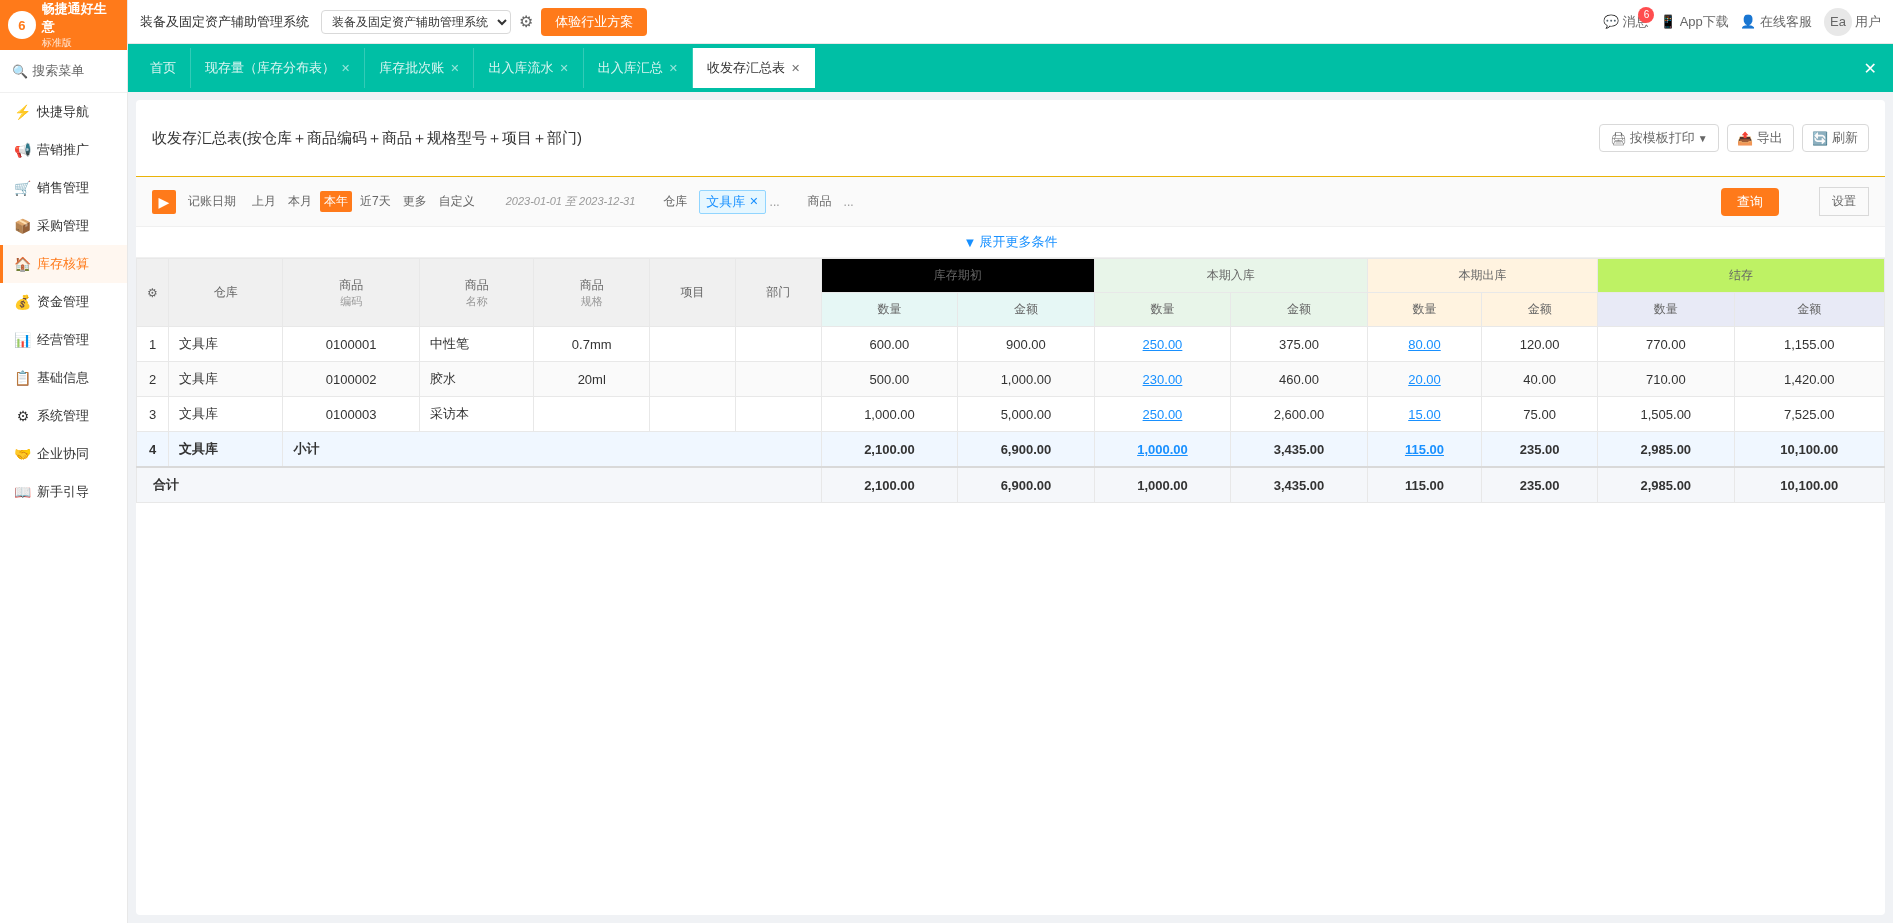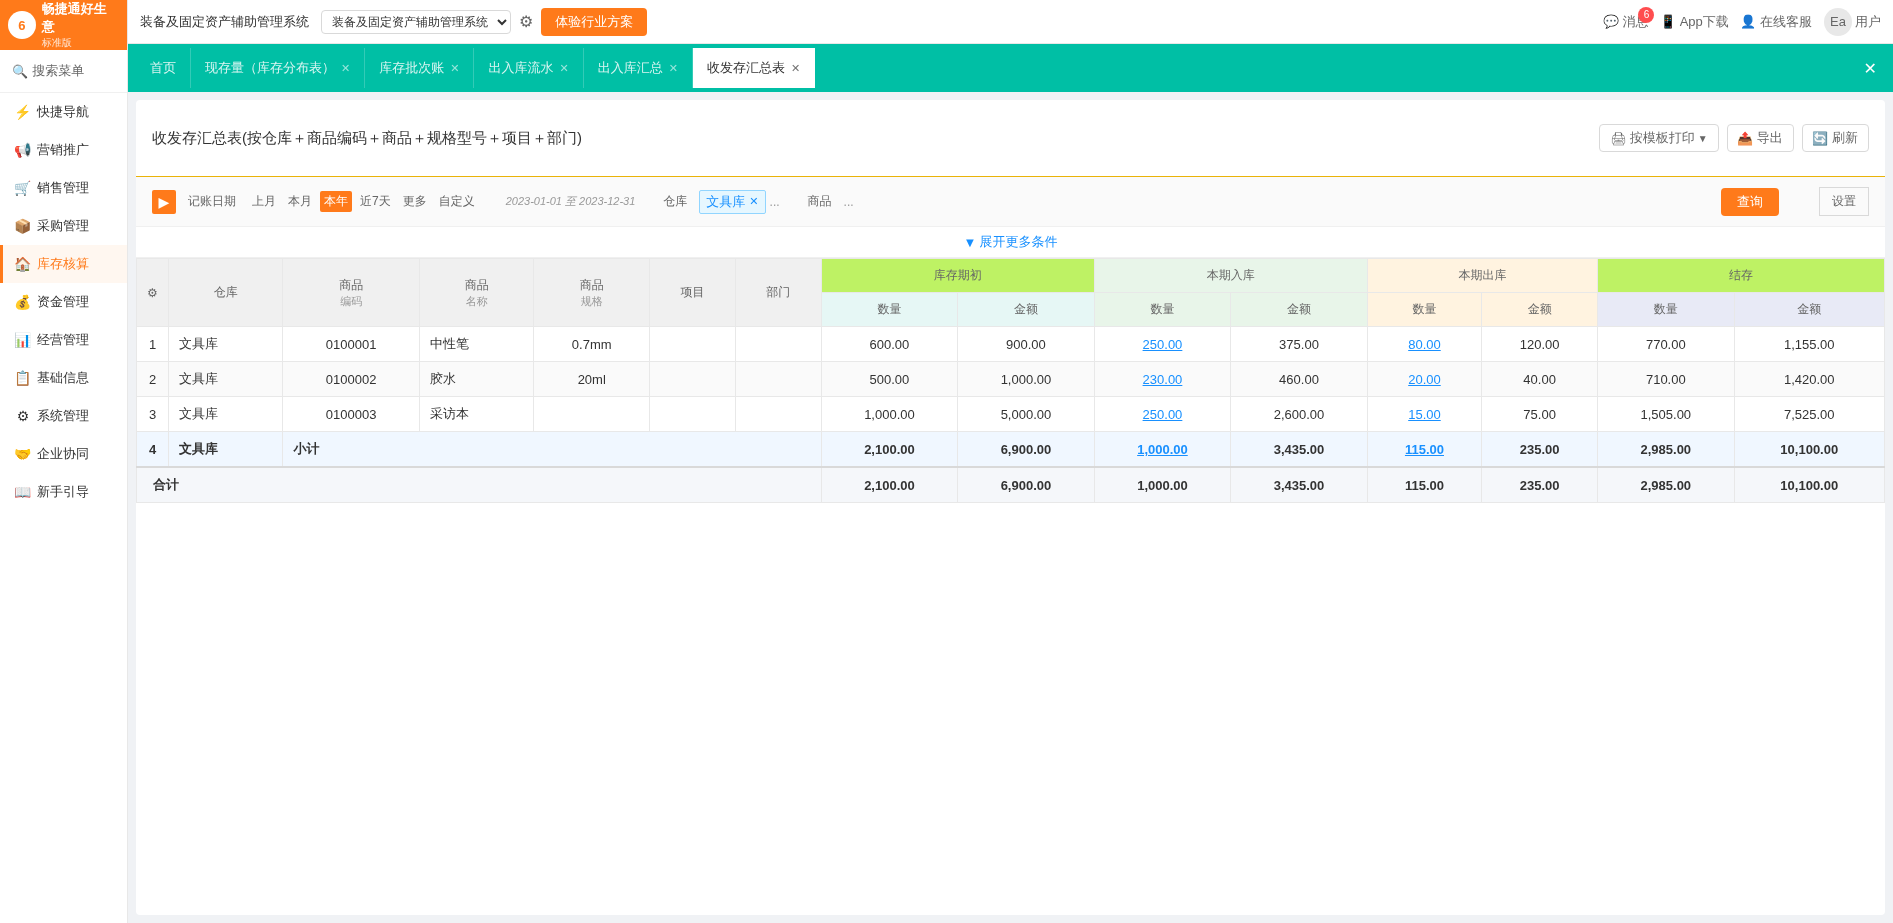--- a/index.html
+++ b/index.html
@@ -271,21 +271,21 @@
       <table>
         <thead>
           <tr class="group-header">
             <th rowspan="2" class="settings-icon-cell">⚙</th>
             <th rowspan="2">仓库</th>
             <th rowspan="2">商品<br><span style="font-size:11px;color:#999;">编码</span></th>
             <th rowspan="2">商品<br><span style="font-size:11px;color:#999;">名称</span></th>
             <th rowspan="2">商品<br><span style="font-size:11px;color:#999;">规格</span></th>
             <th rowspan="2">项目</th>
             <th rowspan="2">部门</th>
-            <th colspan="2" style="background:#bef264;margin-top:32px;">库存期初</th>
+            <th colspan="2" style="background:#000000;margin-top:32px;">库存期初</th>
             <th colspan="2" style="background:#e8f5e9;">本期入库</th>
             <th colspan="2" style="background:#fff3e0;">本期出库</th>
             <th colspan="2" style="background:#bef264;">结存</th>
           </tr>
           <tr>
             <th style="background:#e6f7f5;">数量</th>
             <th style="background:#e6f7f5;">金额</th>
             <th style="background:#e8f5e9;">数量</th>
             <th style="background:#e8f5e9;">金额</th>
             <th style="background:#fff3e0;">数量</th>

